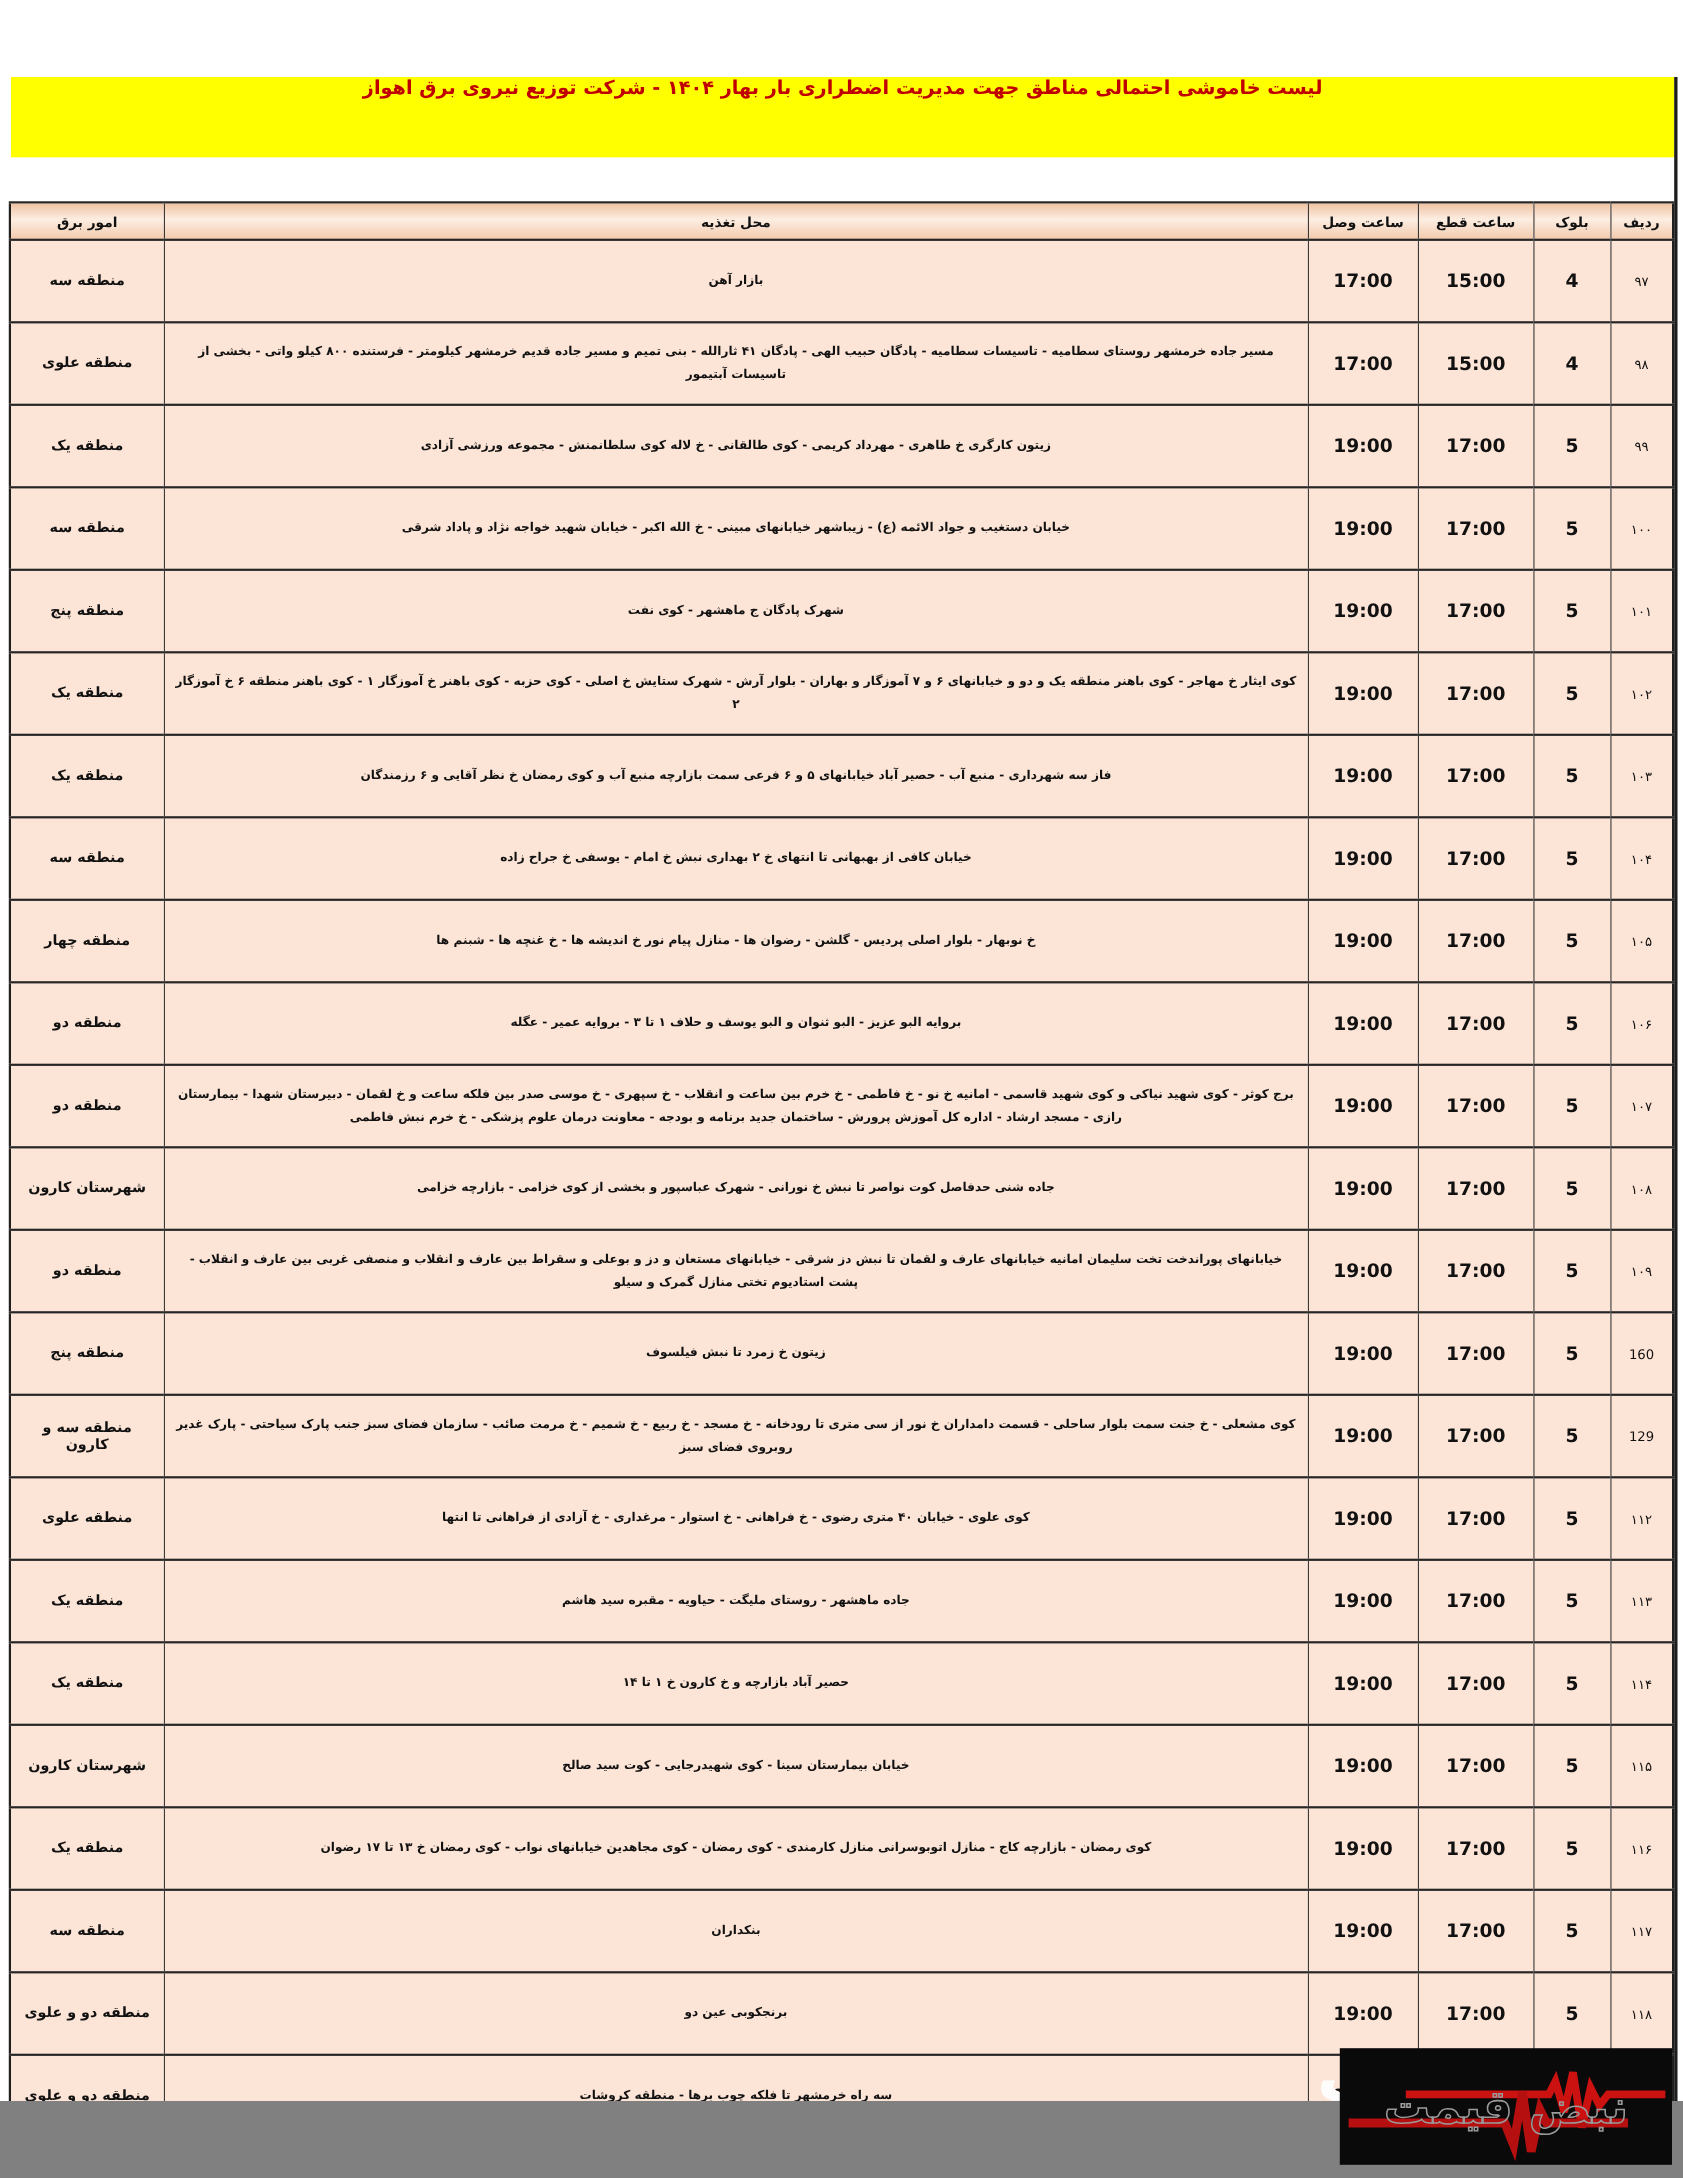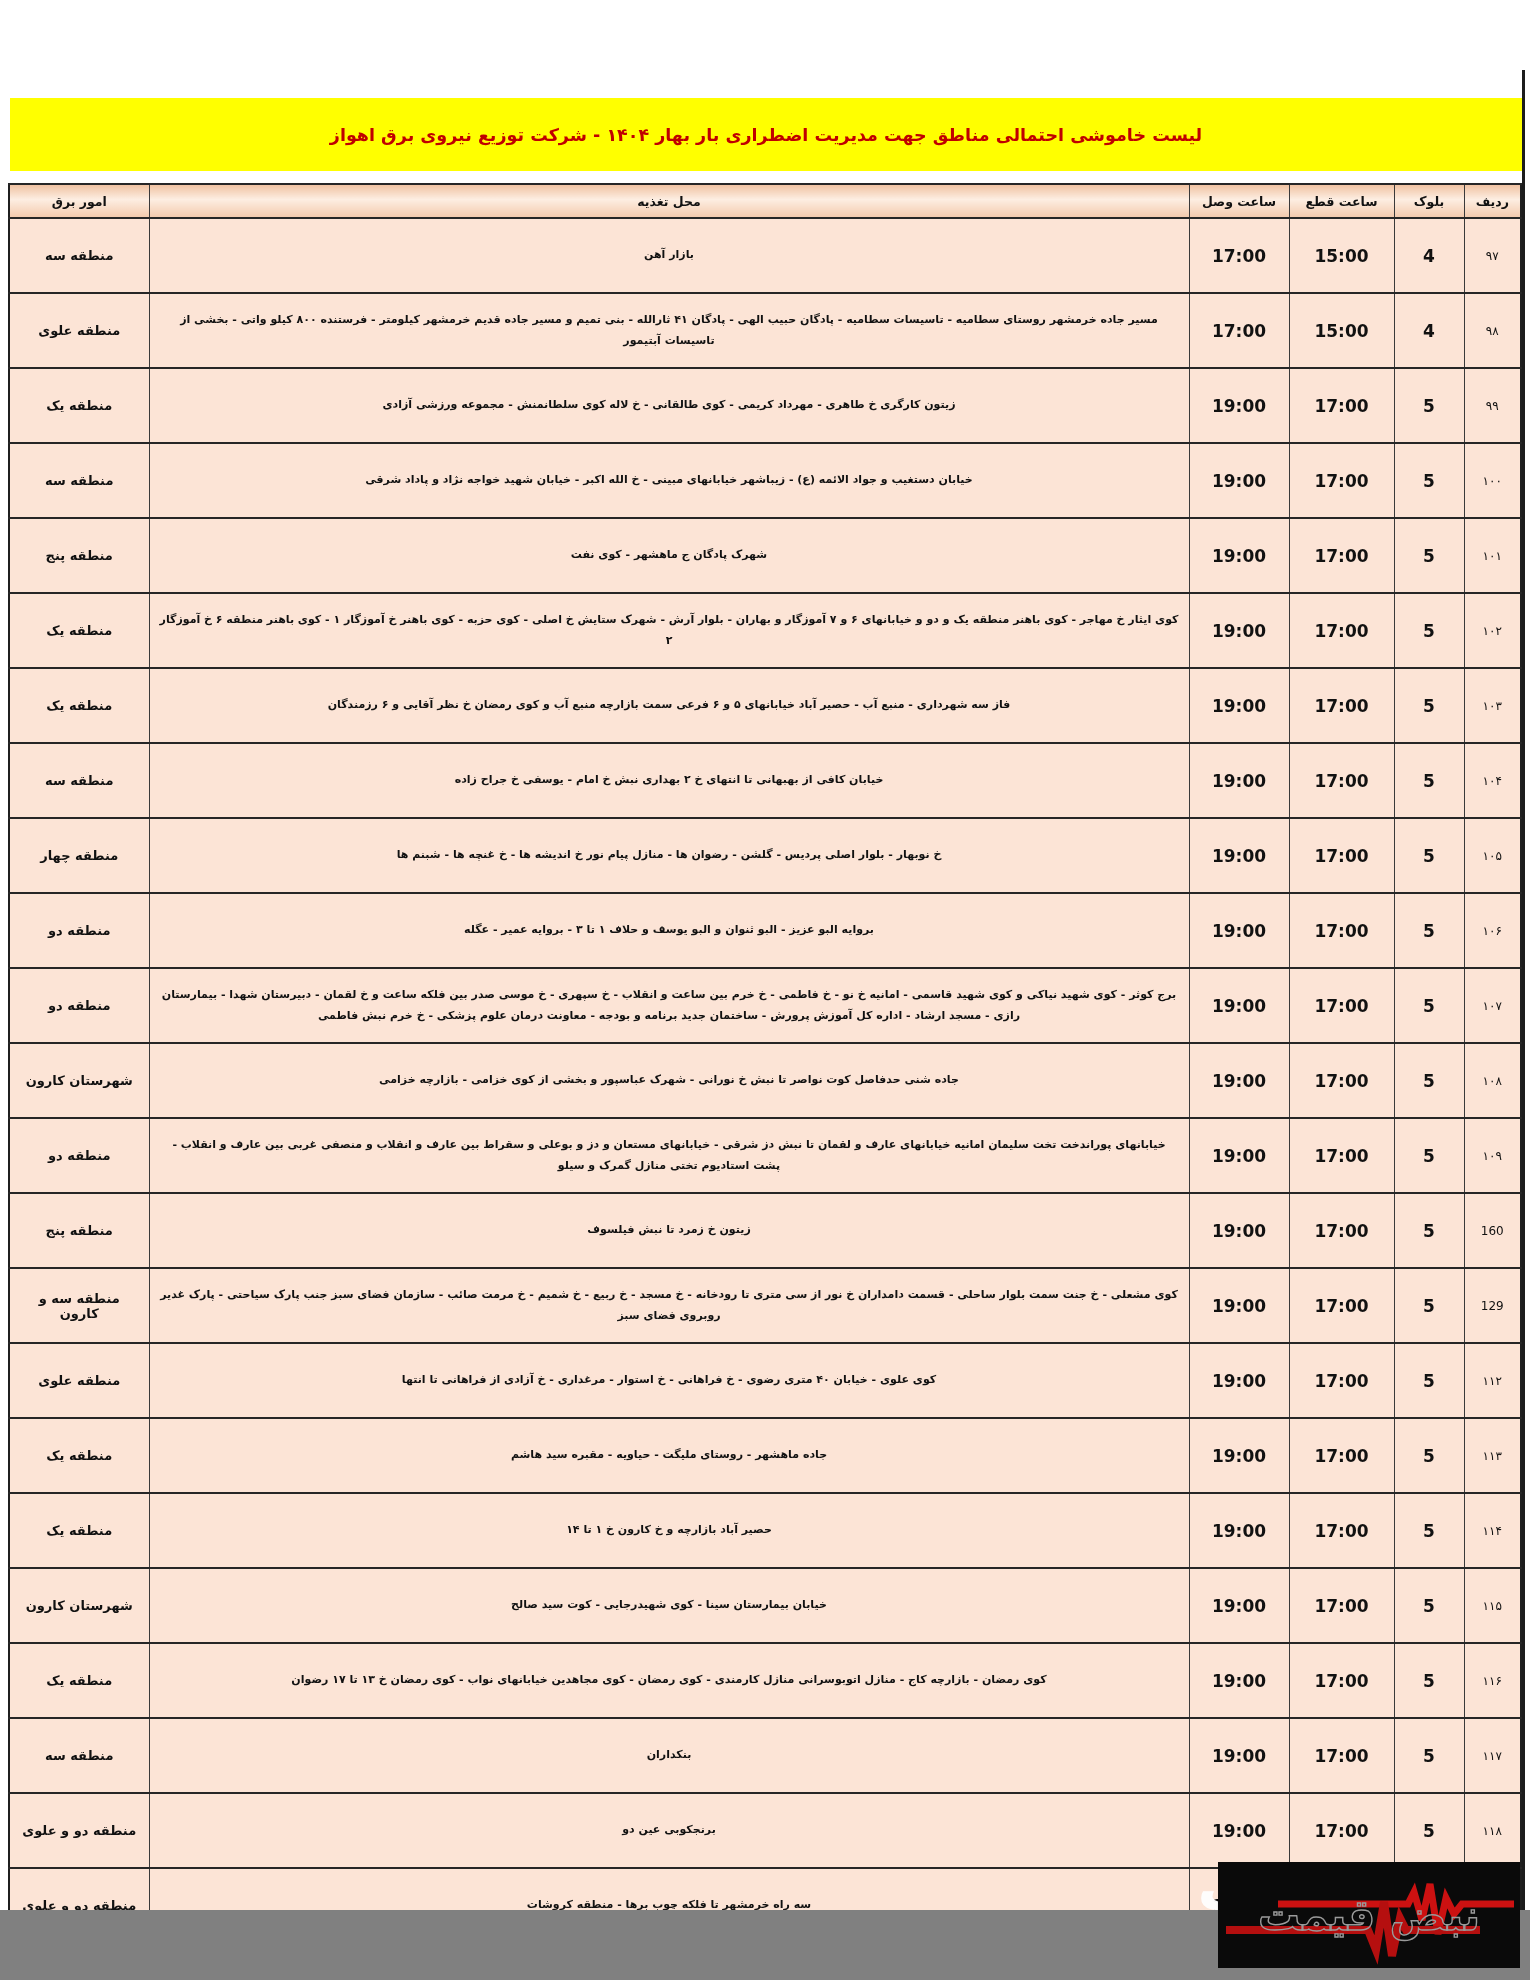--- a/index.html
+++ b/index.html
@@ -5,21 +5,21 @@
   html,body{margin:0;padding:0;background:#ffffff;}
   body{
     width:1530px;height:1980px;overflow:hidden;position:relative;
     font-family:"DejaVu Sans","Liberation Sans",sans-serif;
   }
   .page{position:absolute;inset:0;}
   
   .banner-title{
     position:absolute;left:10px;top:70px;width:1512px;height:73px;
     background:var(--title_bg,#ffff00);
-    display:flex;align-items:center;justify-content:center;margin-top:28px;
+    display:flex;justify-content:center;
   }
   .banner-title span{
     color:var(--title_text,#c00000);font-size:17.5px;font-weight:bold;
   }
   .banner-date{
     position:absolute;left:10px;top:143px;width:1512px;height:40px;
     background:var(--date_bg,#ff0000);
     display:flex;align-items:center;justify-content:center;
   }
   .banner-date span{color:#111;font-size:29px;font-weight:bold;letter-spacing:1px;}

